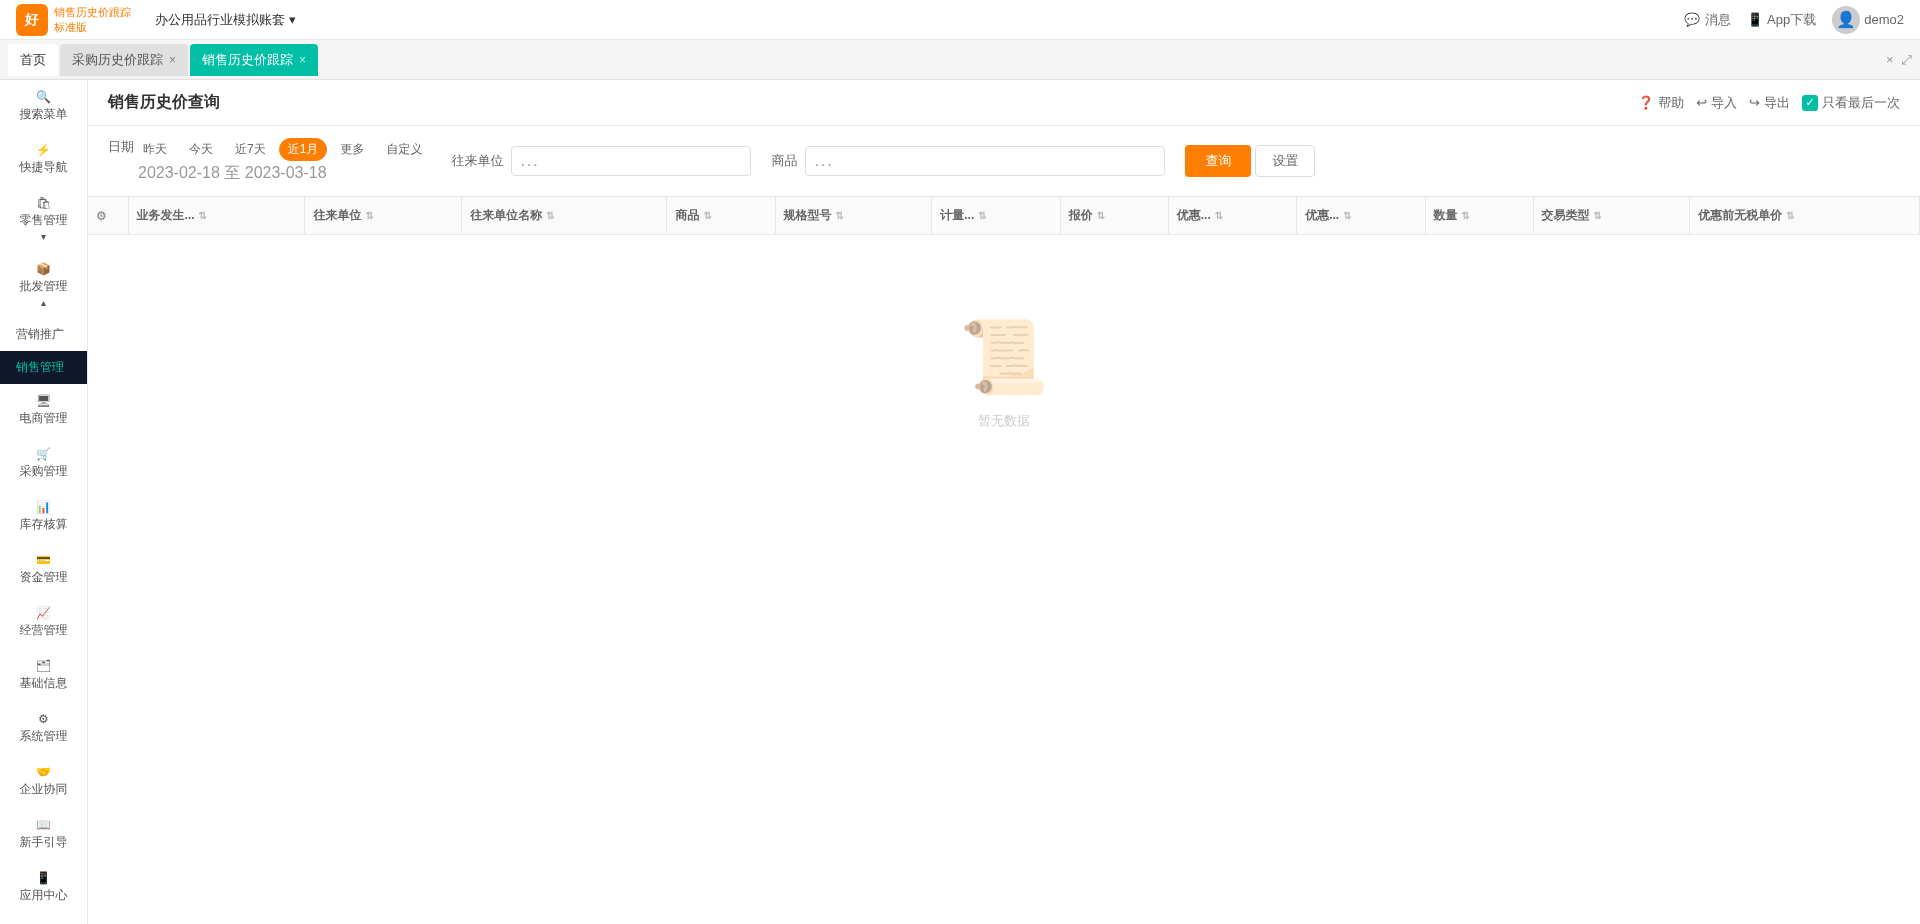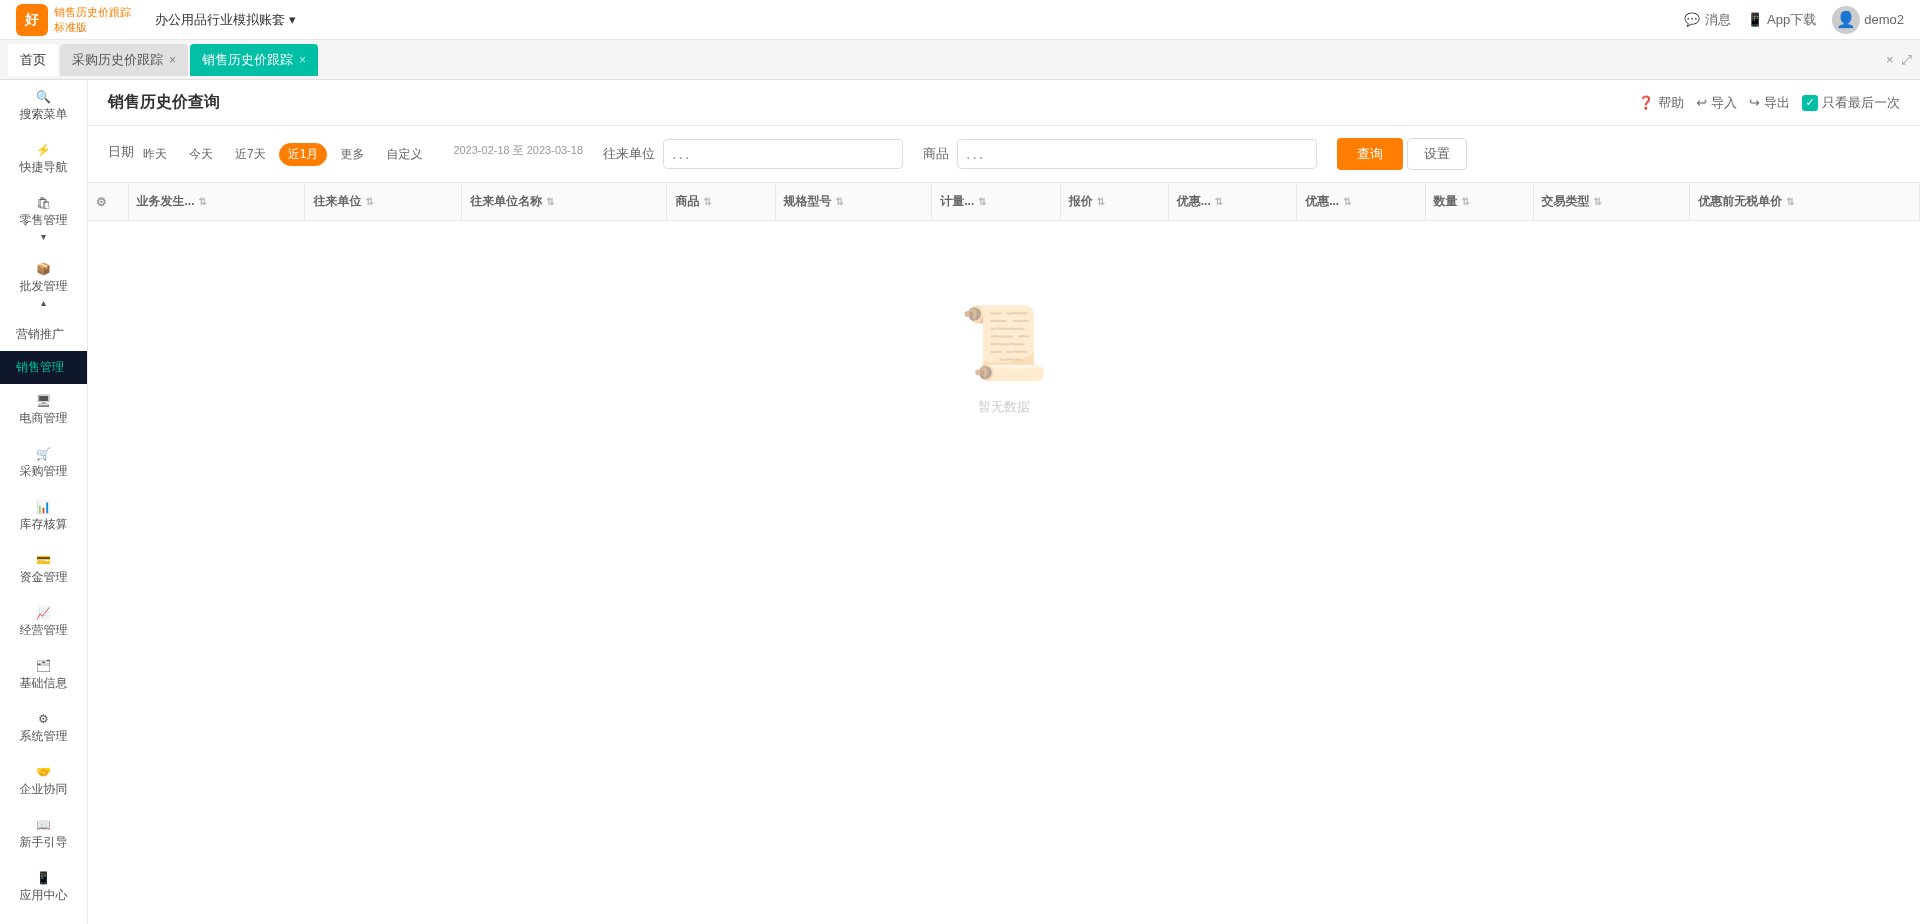--- a/index.html
+++ b/index.html
@@ -44,21 +44,21 @@
     .only-last { display: flex; align-items: center; gap: 4px; }
     .checkbox-checked { width: 16px; height: 16px; background: #00bfa5; border-radius: 3px; display: flex; align-items: center; justify-content: center; color: white; font-size: 11px; }
 
     
     .filter-area { background: #fff; padding: 12px 20px; border-bottom: 1px solid #e8e8e8; display: flex; align-items: center; gap: 20px; flex-wrap: wrap; }
     .filter-group { display: flex; align-items: center; gap: 8px; }
     .filter-label { color: #666; font-size: 13px; white-space: nowrap; }
     .date-btns { display: flex; gap: 4px; align-items: center; }
     .date-btn { padding: 2px 8px; border-radius: 4px; cursor: pointer; font-size: 12px; color: #666; border: 1px solid transparent; }
     .date-btn.active { background: #ff7d00; color: #fff; border-color: #ff7d00; border-radius: 12px; }
-    .date-range { font-size: 11px; color: #999; margin-left: 20px; }
+    .date-range { font-size: 16px; color: #999; margin-left: 4px; }
     .filter-input { width: 200px; height: 30px; border: 1px solid #ddd; border-radius: 4px; padding: 0 8px; display: flex; align-items: center; justify-content: space-between; cursor: pointer; background: #fff; }
     .filter-dots { color: #999; font-size: 16px; letter-spacing: 2px; }
     .query-btn { background: #ff7d00; color: #fff; border: none; border-radius: 4px; padding: 6px 20px; cursor: pointer; font-size: 13px; }
     .setting-btn { background: #fff; color: #666; border: 1px solid #ddd; border-radius: 4px; padding: 6px 16px; cursor: pointer; font-size: 13px; }
     .btn-group { display: flex; flex-direction: row; gap: 4px; }
 
     
     .table-container { flex: 1; overflow: auto; background: #fff; margin: 0; }
     .data-table { width: 100%; border-collapse: collapse; }
     .data-table th { background: #fafafa; border-bottom: 1px solid #e8e8e8; border-right: 1px solid #e8e8e8; padding: 10px 8px; font-size: 12px; color: #666; white-space: nowrap; text-align: left; position: sticky; top: 0; z-index: 10; }
@@ -223,21 +223,21 @@
         <div class="only-last">
           <div class="checkbox-checked">✓</div>
           <span>只看最后一次</span>
         </div>
       </div>
     </div>
 
     <div class="filter-area">
       <div style="display:flex; align-items:flex-start; ">
         <span class="filter-label">日期</span>
-        <div style="display:flex;flex-direction:row;gap:2px;">
+        <div style="display:flex;flex-direction:column;gap:2px;">
           <div class="date-btns">
             <span class="date-btn">昨天</span>
             <span class="date-btn">今天</span>
             <span class="date-btn">近7天</span>
             <span class="date-btn active">近1月</span>
             <span class="date-btn">更多</span>
             <span class="date-btn">自定义</span>
           </div>
           <span class="date-range">2023-02-18 至 2023-03-18</span>
         </div>

